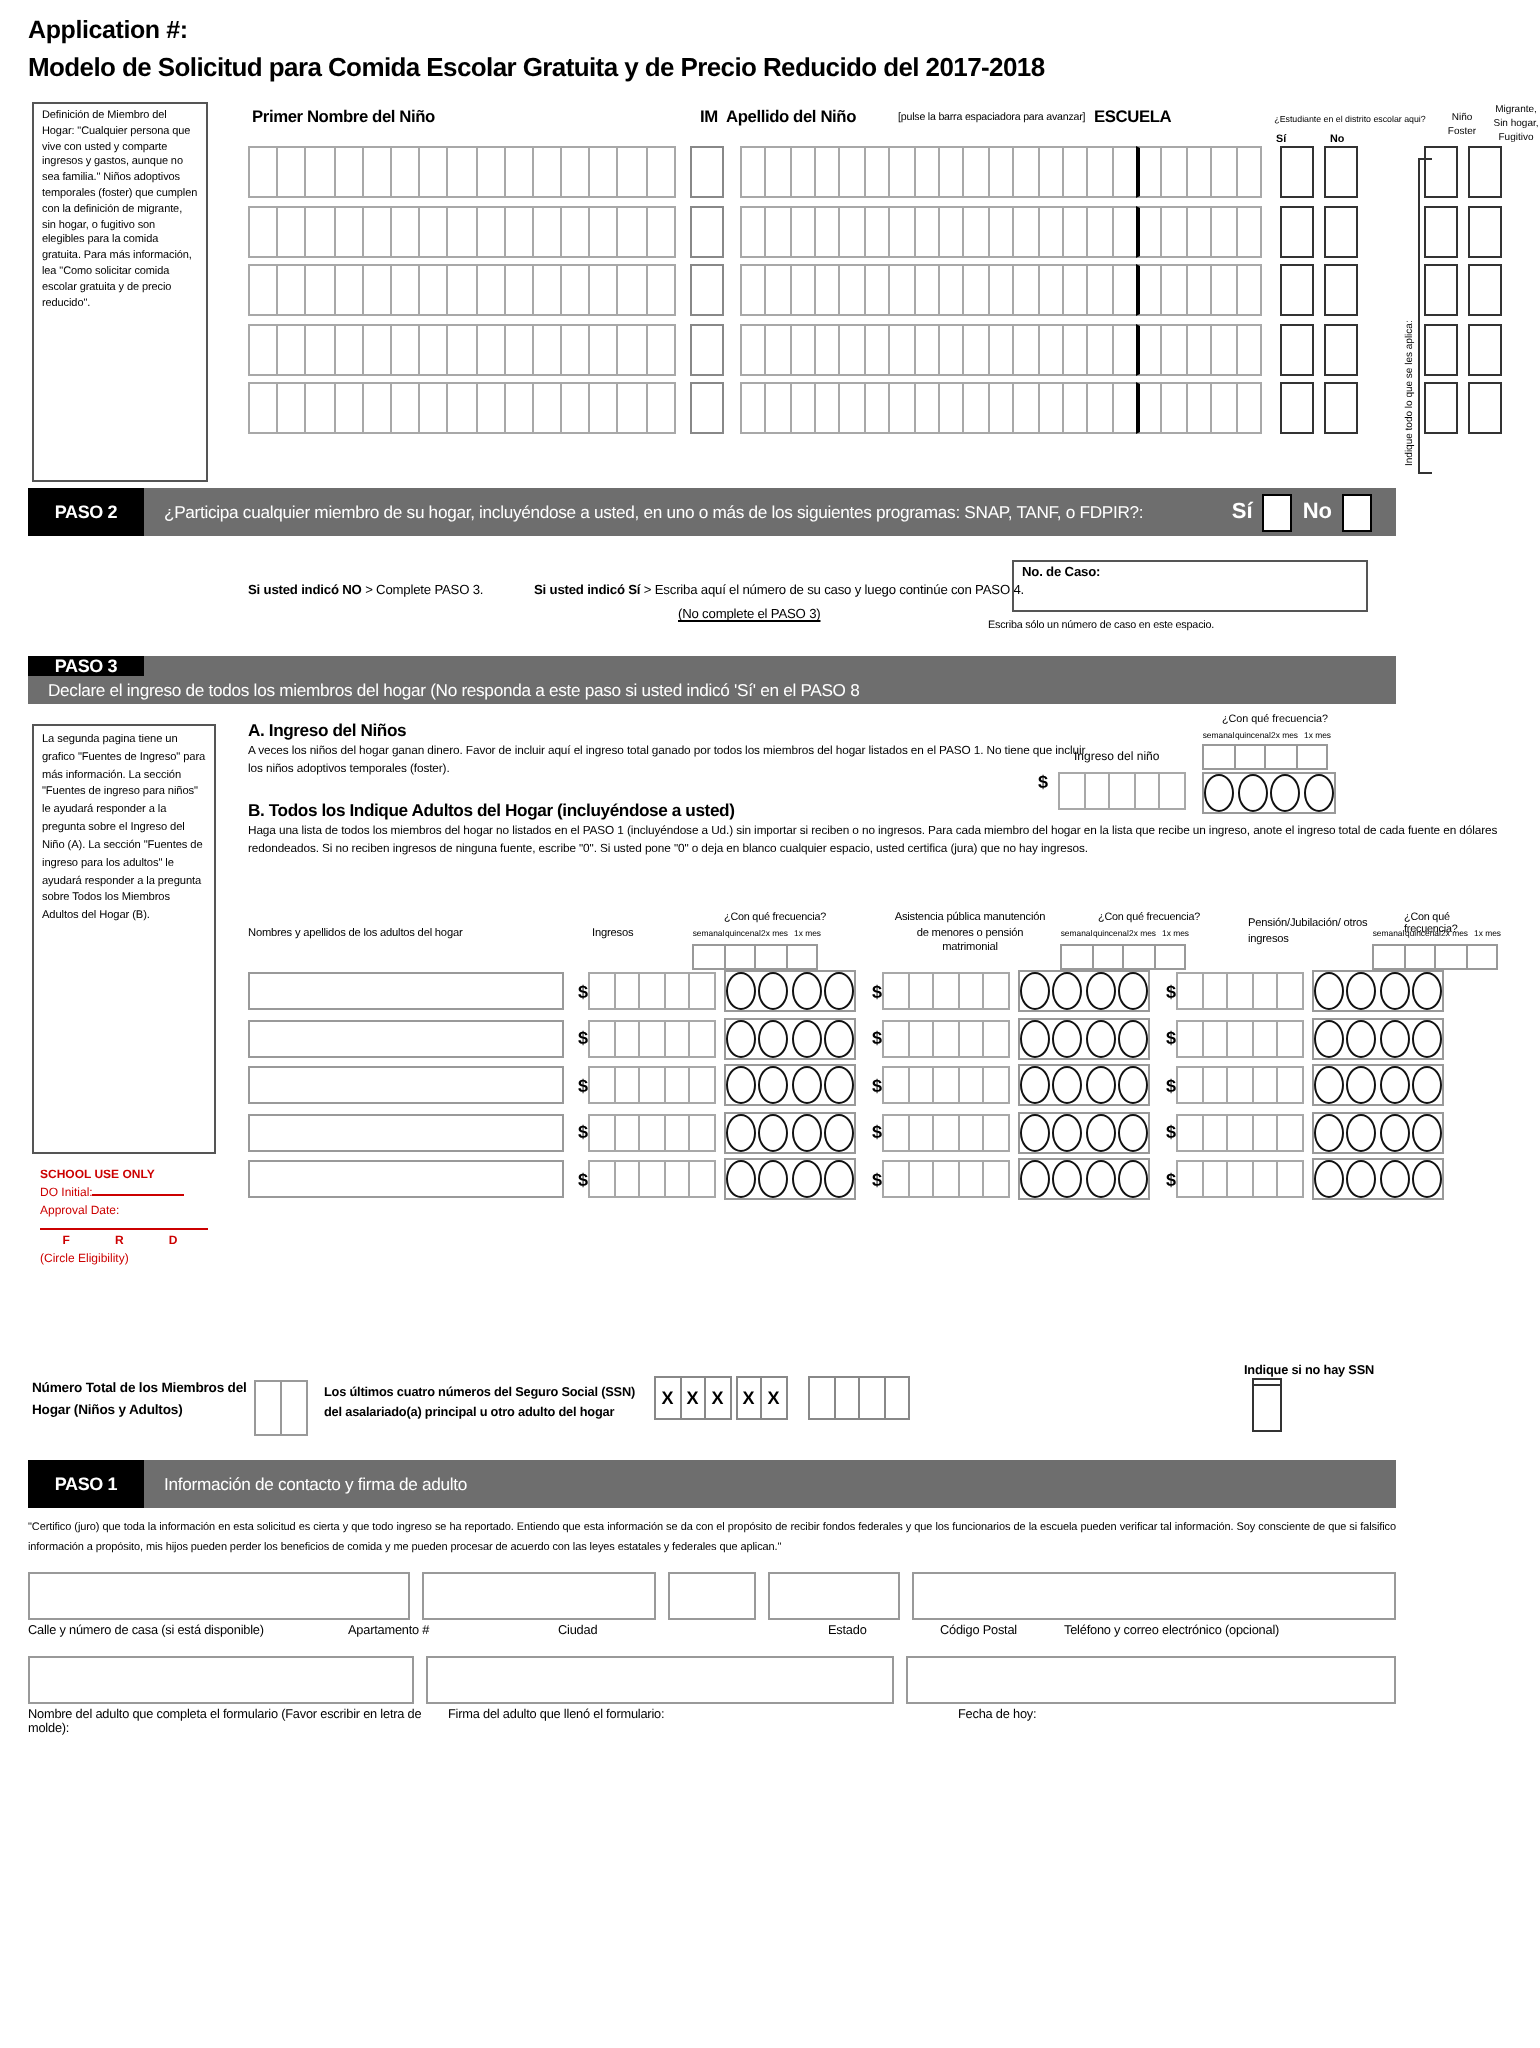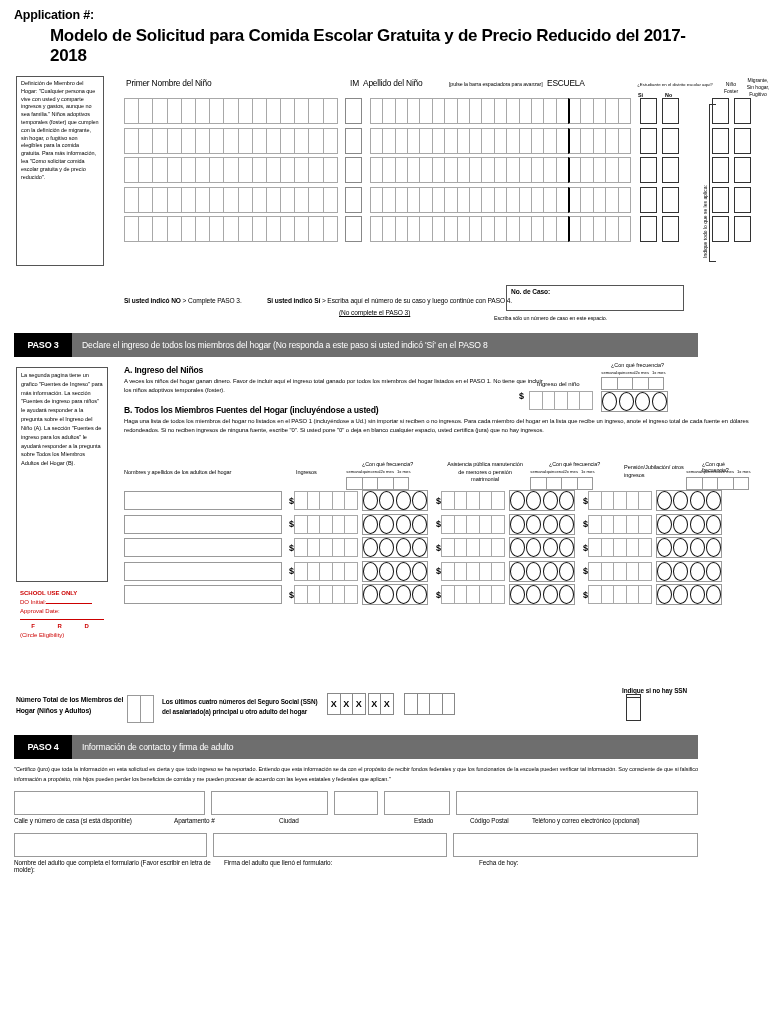--- a/index.html
+++ b/index.html
@@ -11,37 +11,37 @@
     color:#000;
     font-size:7px;
     overflow:hidden;
     position:relative;
   }
   .page { position:relative; width:712px; height:1024px; padding:0 14px; }
 
   
   .hdr { position:relative; padding-top:8px; }
   .hdr-app { font-size:12.5px; font-weight:bold; letter-spacing:-0.2px; }
-  .hdr-title { font-size:17px; font-weight:bold; margin-top:4px; letter-spacing:-0.3px;margin-left:36px; }
+  .hdr-title { font-size:13px; font-weight:bold; margin-top:4px; letter-spacing:-0.3px; }
   .hdr-sub { font-size:7.6px; margin-top:6px; letter-spacing:-0.1px; }
   .hdr-right { position:absolute; top:10px; left:497px; width:260px; }
   .hdr-right .l1 { font-size:7.6px; font-weight:bold; letter-spacing:-0.1px;}
   .hdr-right .l2row { margin-top:12px; display:flex; align-items:baseline; }
   .hdr-right .l2 { font-size:7.6px; font-weight:bold; letter-spacing:-0.1px;}
   .hdr-right .url { font-size:9px; font-weight:bold; color:#1a1ad6; margin-left:14px; letter-spacing:-0.2px;}
 
   
   .stepbar { display:flex; align-items:stretch; background:#6e6e6e; height:24px; margin-top:8px; }
   .stepbar .tag { background:#000; color:#fff; font-weight:bold; font-size:9px;
                   width:58px; display:flex; align-items:center; justify-content:center; letter-spacing:-0.2px;}
   .stepbar .txt { color:#fff; font-size:8.6px; display:flex; align-items:center;
                   padding-left:10px; flex:1; letter-spacing:-0.15px; font-weight:500;}
   .stepbar .yn { display:flex; align-items:center; padding-right:12px; gap:5px; color:#fff; font-size:11px; font-weight:bold;}
   .stepbar .ynbox { width:15px; height:19px; background:#fff; border:1px solid #000; }
-  .hdrlbl { font-size:8.4px; font-weight:normal; letter-spacing:-0.2px; }
+  .hdrlbl { font-size:8.4px; font-weight:bold; letter-spacing:-0.2px; }
   .tiny { font-size:5.3px; letter-spacing:-0.1px; }
 
   
   .s1 { position:relative; height:205px; margin-top:2px; }
   .defbox { position:absolute; left:2px; top:8px; width:88px; height:190px;
             border:1px solid #555; padding:3px 4px; font-size:5.5px; line-height:1.42; letter-spacing:-0.05px;}
   .s1 .colhdr { position:absolute; }
   .gridrow { display:flex; margin-bottom:3.5px; }
   .gbox { width:15.2px; height:26px; border:1px solid #a8a8a8; margin-right:-1px; background:#fff;}
   .gbox.sm { width:13.4px; }
@@ -359,38 +359,48 @@
           <span style="width: 10px;"></span>
           <span class="chkbox" style="margin-right: 5px;"></span>
           <span class="chkbox" style="margin-right: 5px;"></span>
           <span style="width: 28px;"></span>
           <span class="chkbox" style="margin-right: 5px;"></span>
           <span class="chkbox" style="margin-right: 5px;"></span>
         </div>
       </div>
   </div>
 
+  <div class="stepbar" style="margin-top:-4px;">
+    <div class="tag">PASO 2</div>
+    <div class="txt">¿Participa cualquier miembro de su hogar, incluyéndose a usted, en uno o más de los siguientes programas: SNAP, TANF, o FDPIR?:</div>
+    <div class="yn">
+      <span>Sí</span>
+      <span class="ynbox"></span>
+      <span>No</span>
+      <span class="ynbox"></span>
+    </div>
+  </div>
 
   <div class="s2body">
     <div class="s2line">
       <b>Si usted indicó  NO</b>
       <span>&gt; Complete PASO 3.</span>
     </div>
     <div class="s2line2">
       <b>Si usted indicó Sí</b>
       <span>&gt; Escriba aquí el número de su caso y luego continúe con PASO 4.</span>
     </div>
     <div class="s2nc">(No complete el PASO 3)</div>
     <div class="casebox">
       <span>No. de Caso:</span>
     </div>
     <div class="casenote">Escriba sólo un número de caso en este espacio.</div>
   </div>
 
-  <div class="stepbar" style="margin-top:-6px;">
+  <div class="stepbar" style="margin-top:-6px;flex-direction:column;">
     <div class="tag">PASO 3</div>
     <div class="txt">Declare el ingreso de todos los miembros del hogar (No responda a este paso si usted indicó 'Sí' en el PASO 8</div>
   </div>
 
   <div class="s3">
     <div class="sidebox">La segunda pagina tiene un grafico "Fuentes de Ingreso" para más información.  La sección "Fuentes de ingreso para niños" le ayudará responder a la pregunta sobre el Ingreso del Niño (A).  La sección "Fuentes de ingreso para los adultos" le ayudará responder a la pregunta sobre Todos los Miembros Adultos del Hogar (B).</div>
 
     <div class="schooluse">
       <div style="font-weight:bold;">SCHOOL USE ONLY</div>
       <div><span>DO Initial:</span><span class="ln"></span></div>
@@ -399,21 +409,21 @@
       <div class="frd">
         <span>F</span>
         <span>R</span>
         <span>D</span>
       </div>
       <div>(Circle Eligibility)</div>
     </div>
 
     <div class="s3a-title">A. Ingreso del Niños</div>
     <div class="s3a-body">A veces los niños del hogar ganan dinero.  Favor de incluir aquí el ingreso total ganado por todos los miembros del hogar listados en el PASO 1. No tiene que incluir los niños adoptivos temporales (foster).</div>
-    <div class="s3b-title">B. Todos los Miembros Fuentes del Hogar (incluyéndose a usted)</div>
+    <div class="s3b-title">B. Todos los Indique Adultos del Hogar (incluyéndose a usted)</div>
     <div class="s3b-body">Haga una lista de todos los miembros del hogar no listados en el PASO 1 (incluyéndose a Ud.) sin importar si reciben o no ingresos.  Para cada miembro del hogar en la lista que recibe un ingreso, anote el ingreso total de cada fuente en dólares redondeados.  Si no reciben ingresos de ninguna fuente, escribe "0".  Si usted pone "0" o deja en blanco cualquier espacio, usted certifica (jura) que no hay ingresos.</div>
 
     <div class="childinc">
       <div style="position:absolute; left:18px; top:22px; font-size:6px;">Ingreso del niño</div>
       <div style="position:absolute; left:0px; top:32px;" class="ds">$</div>
       <div style="position:absolute; left:10px; top:32px; display:flex;">
         <span class="moneycell"></span>
         <span class="moneycell"></span>
         <span class="moneycell"></span>
         <span class="moneycell"></span>
@@ -748,21 +758,21 @@
       <span class="xcell"></span>
       <span class="xcell"></span>
       <span class="xcell"></span>
     </div>
     <div class="nossn">Indique si no hay SSN</div>
     <div class="nossncap"></div>
     <div class="nossnbox"></div>
   </div>
 
   <div class="stepbar" style="margin-top:-2px;">
-    <div class="tag">PASO 4</div>
+    <div class="tag">PASO 1</div>
     <div class="txt">Información de contacto y firma de adulto</div>
   </div>
 
   <div>
     <div class="s4cert">"Certifico (juro) que toda la información en esta solicitud es cierta y que todo ingreso se ha reportado.  Entiendo que esta información se da con el propósito de recibir fondos federales y que los funcionarios de la escuela pueden verificar tal información.  Soy consciente de que si falsifico información a propósito, mis hijos pueden perder los beneficios de comida y me pueden procesar de acuerdo con las leyes estatales y federales que aplican."</div>
 
     <div class="s4row">
       <span class="s4box" style="width:205px;"></span>
       <span class="s4box" style="width:125px;"></span>
       <span class="s4box" style="width:48px;"></span>

